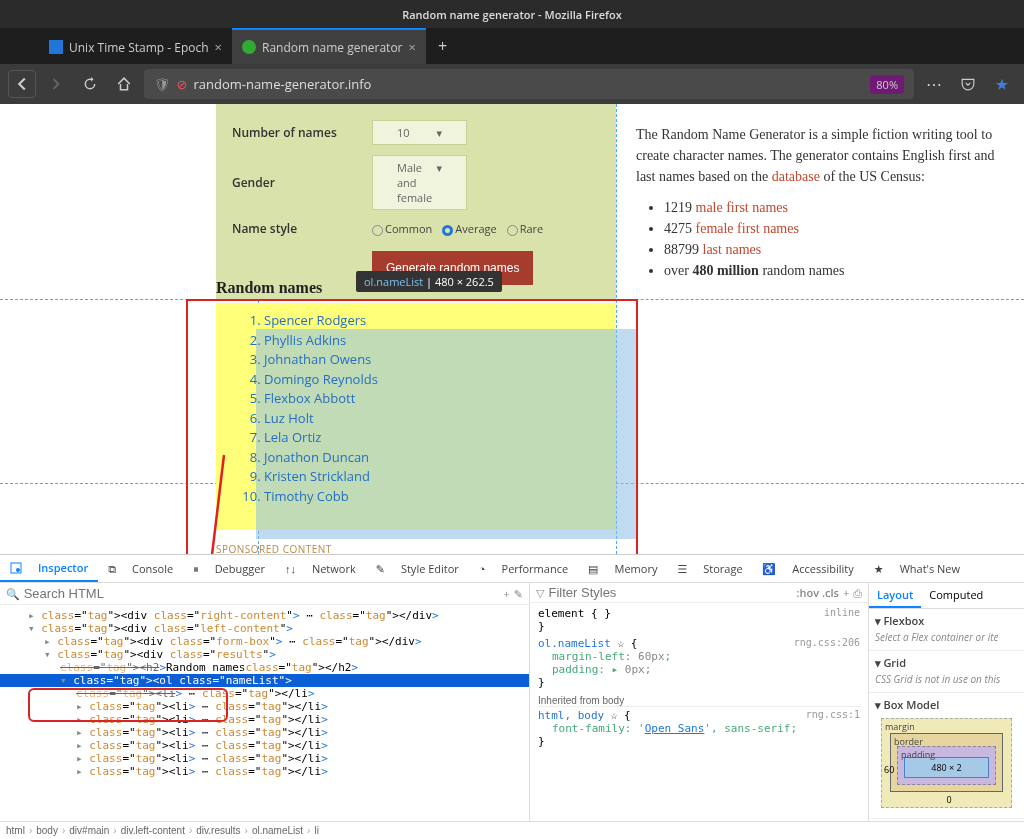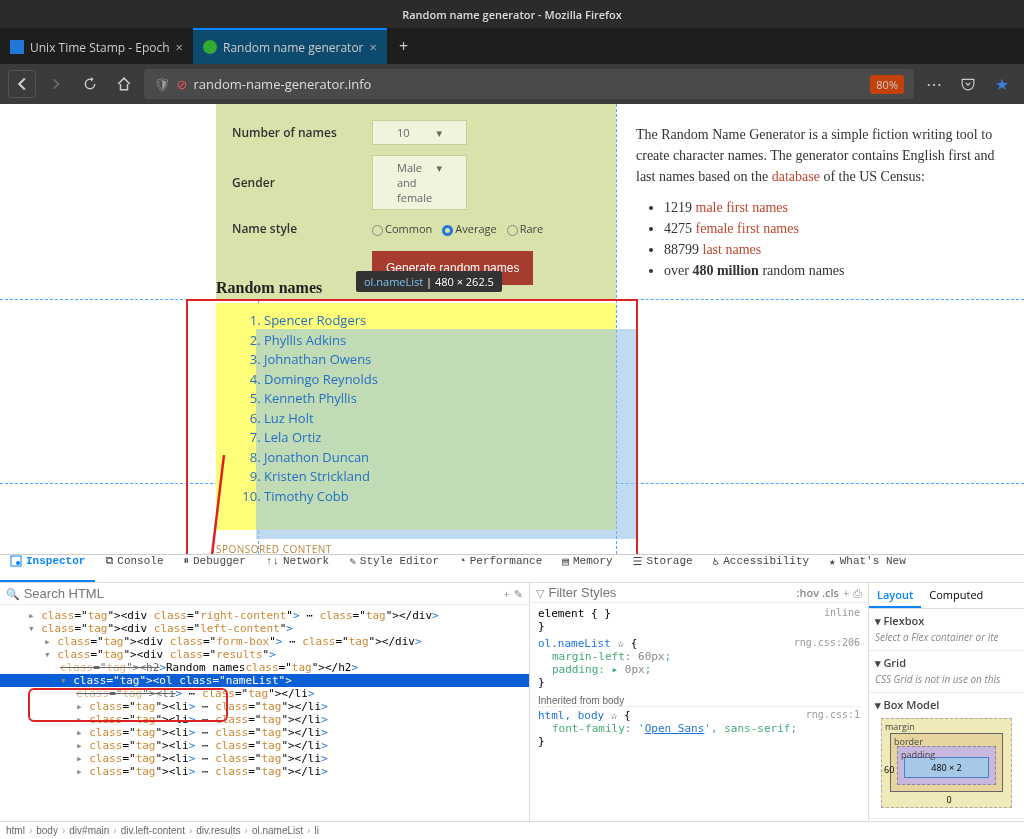--- a/index.html
+++ b/index.html
@@ -1,32 +1,32 @@
 <!DOCTYPE html>
 <html><head>
 <meta charset="utf-8">
 <style>
 * { box-sizing: border-box; margin: 0; padding: 0; }
 body { font-family: 'Open Sans', sans-serif; width: 1024px; height: 839px; overflow: hidden; background: #fff; }
 
 .titlebar { background: #2b2b2b; color: #ddd; height: 28px; display: flex; align-items: center; justify-content: center; font-size: 11px; font-weight: 600; }
 
-.tabstrip { background: #1e1e1e; height: 36px; display: flex; align-items: stretch; }
+.tabstrip { background: #1e1e1e; height: 36px; display: flex; align-items: stretch; padding-left: 39px; }
 .tab { display: flex; align-items: center; padding: 0 10px; border-top: 2px solid transparent; color: #ccc; font-size: 12px; gap: 6px; min-width: 190px; }
-.tab.active { background: #0c4a6e; border-top: 2px solid #0a84ff; }
+.tab.active { background: #404040; border-top: 2px solid #0a84ff; }
 .tab .favicon { width: 14px; height: 14px; display: inline-block; }
 .tab .close { margin-left: auto; color: #aaa; font-size: 13px; }
 .newtab { display: flex; align-items: center; padding: 0 12px; color: #ccc; font-size: 16px; }
 
 .toolbar { background: #3b3b3b; height: 40px; display: flex; align-items: center; padding: 0 8px; gap: 6px; }
 .toolbar .navbtn { width: 28px; height: 28px; display: flex; align-items: center; justify-content: center; border-radius: 4px; color: #ccc; }
 .toolbar .navbtn.disabled { color: #666; }
 .urlbar { flex: 1; background: #4a4a4a; border-radius: 4px; height: 30px; display: flex; align-items: center; padding: 0 10px; color: #ddd; font-size: 13px; gap: 6px; }
 .urlbar .lock { color: #999; }
-.zoom { color: #ccc; font-size: 11px; padding: 2px 6px; background: #c2410c; border-radius: 3px; }
+.zoom { color: #ccc; font-size: 11px; padding: 2px 6px; background: #701a75; border-radius: 3px; }
 
 .content { background: #fff; height: 450px; position: relative; overflow: hidden; }
 .dashed-h { position: absolute; left: 0; right: 0; border-top: 1px dashed #4aa6ff; }
 .dashed-v { position: absolute; top: 0; bottom: 0; border-left: 1px dashed #4aa6ff; }
 
 .formbox { position: absolute; left: 216px; top: 0; width: 400px; background: #d9e2ab; padding: 16px; font-size: 12px; }
 .formrow { display: flex; align-items: center; margin-bottom: 10px; }
 .formrow .lbl { width: 140px; font-weight: 600; color: #333; font-size: 12px; }
 .sel { background: #f0f4dd; border: 1px solid #c8d095; padding: 4px 24px; font-size: 11px; color: #666; width: 95px; display: flex; justify-content: space-between; }
 .radios { display: flex; gap: 10px; font-size: 11px; color: #444; align-items: center; }
@@ -47,21 +47,21 @@
 .rightcol a { color: #c1472e; text-decoration: none; }
 .rightcol ul { margin-top: 10px; padding-left: 28px; }
 
 .inspector-tip { position: absolute; left: 356px; top: 167px; background: #333; color: #fff; font-size: 11px; padding: 3px 8px; border-radius: 2px; z-index: 10; }
 .inspector-tip .sel-name { color: #7ec0f0; }
 .inspector-box { position: absolute; left: 186px; top: 195px; width: 452px; height: 347px; border: 2px solid #d22; z-index: 5; }
 .arrow { position: absolute; left: 194px; top: 341px; z-index: 6; }
 
 .devtools { background: #fff; border-top: 1px solid #ccc; height: 285px; display: flex; flex-direction: column; }
 .dt-tabs { display: flex; border-bottom: 1px solid #ddd; height: 28px; align-items: center; font-size: 11px; color: #444; }
-.dt-tab { display: flex; gap: 4px; padding: 0 10px; height: 100%; font-family: Liberation Mono, monospace; }
+.dt-tab { display: flex; align-items: center; gap: 16px; padding: 0 10px; height: 100%; }
 .dt-tab.active { border-bottom: 2px solid #0a84ff; color: #0a84ff; font-weight: 600; }
 
 .dt-body { flex: 1; display: flex; overflow: hidden; }
 .dt-left { width: 530px; border-right: 1px solid #ddd; display: flex; flex-direction: column; }
 .dt-search { display: flex; align-items: center; padding: 3px 6px; font-size: 11px; color: #888; border-bottom: 1px solid #eee; gap: 4px; }
 .dt-search input { flex: 1; border: none; outline: none; font-size: 13px; }
 .dt-tree { font-family: monospace; font-size: 11px; padding: 4px 0; overflow: hidden; }
 .dt-tree .ln { padding: 0 4px; white-space: nowrap; }
 .dt-tree .indent1 { padding-left: 28px; }
 .dt-tree .indent2 { padding-left: 44px; }
@@ -202,21 +202,21 @@
 
   <div class="results">
     <h2>Random names</h2>
     <div class="namelist-wrap" style="position:relative;">
       <div class="namelist-overlay"></div>
       <ol class="namelist">
         <li>Spencer Rodgers</li>
         <li>Phyllis Adkins</li>
         <li>Johnathan Owens</li>
         <li>Domingo Reynolds</li>
-        <li>Kenneth Phyllis</li>
+        <li>Flexbox Abbott</li>
         <li>Luz Holt</li>
         <li>Lela Ortiz</li>
         <li>Jonathon Duncan</li>
         <li>Kristen Strickland</li>
         <li>Timothy Cobb</li>
       </ol>
     </div>
     <div class="sponsored">SPONSORED CONTENT</div>
   </div>
 

